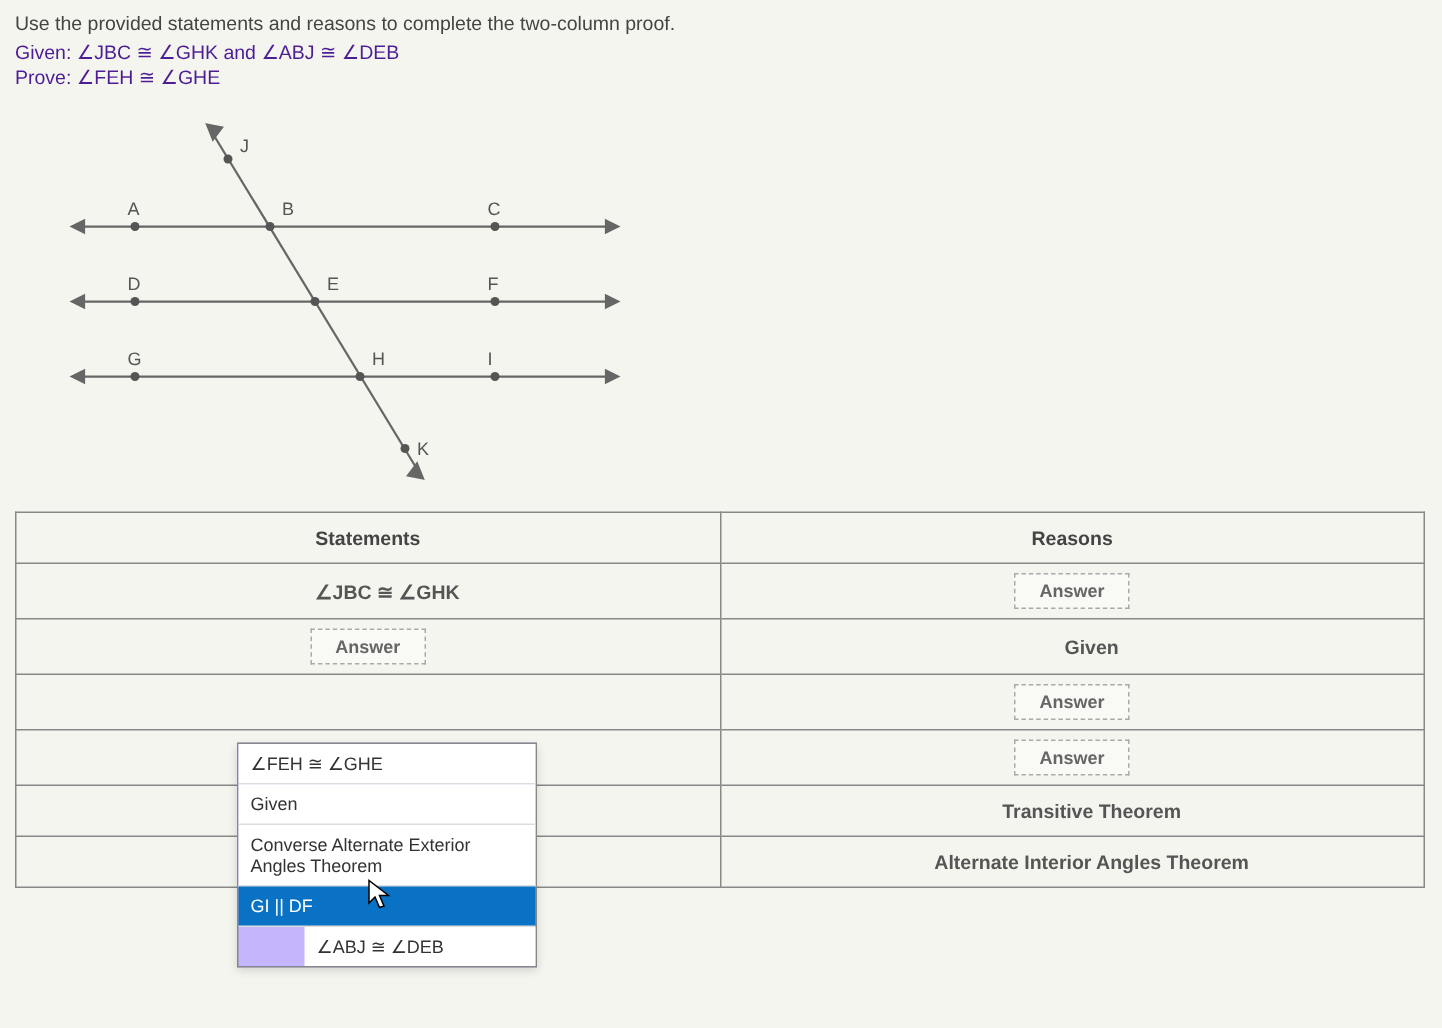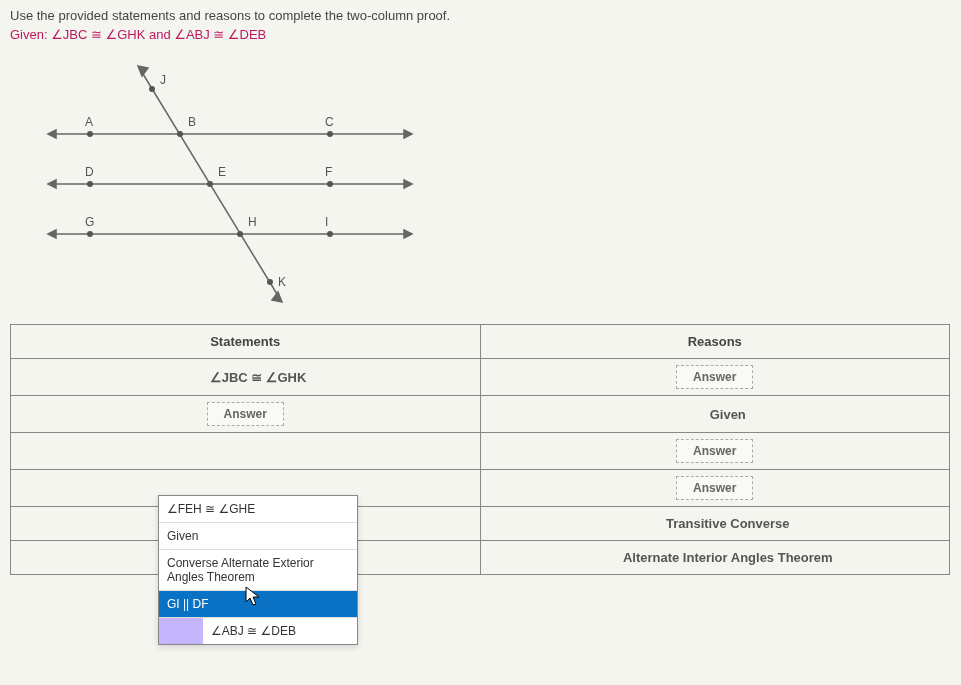--- a/index.html
+++ b/index.html
@@ -7,21 +7,21 @@
     font-family: Arial, sans-serif;
     background: #f5f5f0;
     color: #555;
     width: 961px;
     height: 685px;
     overflow: hidden;
     position: relative;
     font-size: 13px;
   }
   .prompt { padding: 8px 10px 4px 10px; color: #444; }
-  .given-prove { padding: 0 10px 6px 10px; color: #be185d; }
+  .given-prove { padding: 0 10px 6px 10px; color: #4c1d95; }
   .given-prove div { margin-bottom: 2px; }
   .diagram-wrap {
     padding-left: 30px;
     padding-top: 4px;
     padding-bottom: 20px;
   }
   svg.diagram { display: block; }
   .proof-table {
     width: 940px;
     margin: 0 10px;
@@ -78,20 +78,21 @@
     color: #000;
     pointer-events: none;
   }
 </style>
 </head>
 <body>
 
 <div class="prompt">Use the provided statements and reasons to complete the two-column proof.</div>
 <div class="given-prove">
   <div>Given: ∠JBC ≅ ∠GHK and ∠ABJ ≅ ∠DEB</div>
+  <div>Prove: ∠FEH ≅ ∠GHE</div>
 </div>
 
 <div class="diagram-wrap">
   <svg class="diagram" width="400" height="250" viewBox="0 0 400 250">
 
     <g stroke="#666" stroke-width="1.5" fill="#666">
 
       <line x1="20" y1="80" x2="380" y2="80"></line>
       <polygon points="18,80 26,76 26,84"></polygon>
         <polygon points="382,80 374,76 374,84"></polygon>
@@ -157,21 +158,21 @@
   <tr>
     <td></td>
     <td><span class="answer-box">Answer</span></td>
   </tr>
   <tr>
     <td></td>
     <td><span class="answer-box">Answer</span></td>
   </tr>
   <tr>
     <td></td>
-    <td><span class="static-text">Transitive Converse</span></td>
+    <td><span class="static-text">Transitive Theorem</span></td>
   </tr>
   <tr>
     <td></td>
     <td><span class="static-text">Alternate Interior Angles Theorem</span></td>
   </tr>
 </tbody>
   </table>
 
 <div class="dropdown">
   <div class="dd-item">∠FEH ≅ ∠GHE</div>

